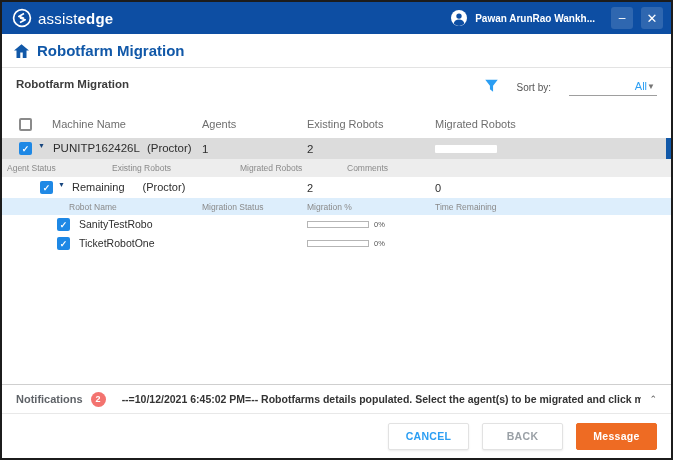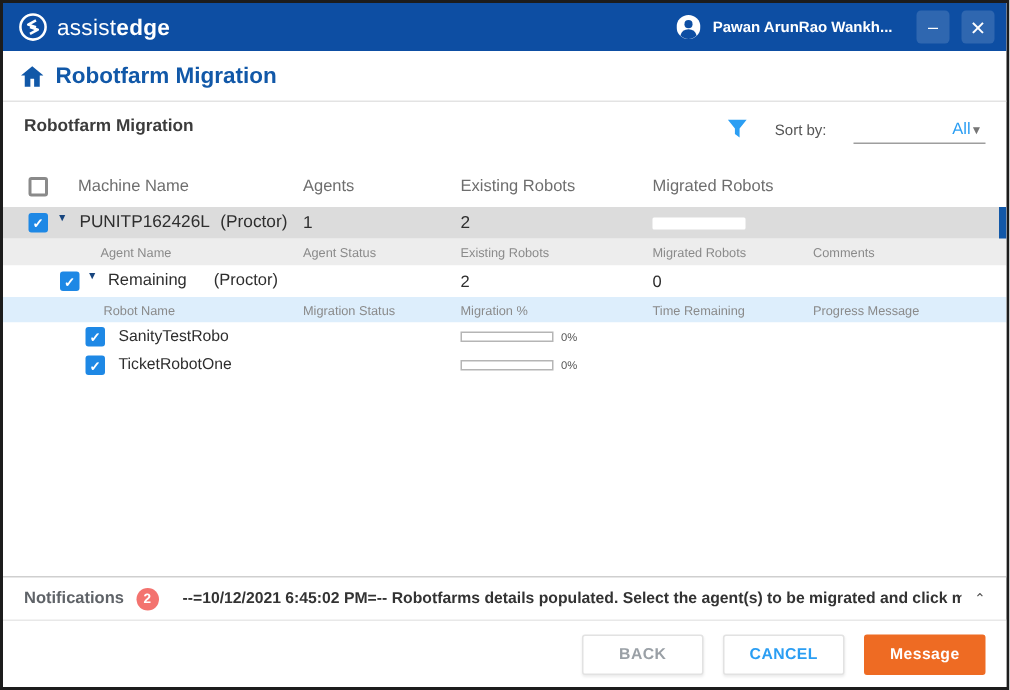--- a/index.html
+++ b/index.html
@@ -173,23 +173,20 @@
     <div class="c2 pad2">1</div>
     <div class="c3 pad3">2</div>
     <div class="c4 pad4">
         <div class="bar-solid"></div>
       </div>
     <div class="c5"></div>
     <div class="scroll-thumb"></div>
   </div>
 
   <div class="trow sub-header">
-    <div class="c1">
-        <span class="hl1">Agent Name</span>
-      </div>
     <div class="c2 pad2">Agent Status</div>
     <div class="c3 pad3">Existing Robots</div>
     <div class="c4 pad4">Migrated Robots</div>
     <div class="c5 pad5">Comments</div>
   </div>
 
   <div class="trow agent-row">
     <div class="c1">
       <div class="cb checked">
           <span>✓</span>
@@ -204,21 +201,20 @@
     <div class="c5 pad5"></div>
   </div>
 
   <div class="trow robot-header">
     <div class="c1">
         <span class="hl1">Robot Name</span>
       </div>
     <div class="c2 pad2">Migration Status</div>
     <div class="c3 pad3">Migration %</div>
     <div class="c4 pad4">Time Remaining</div>
-    <div class="c5 pad5">Progress Message</div>
   </div>
 
   <div class="trow robot-row">
     <div class="c1">
       <div class="cb checked">
           <span>✓</span>
         </div>
       <span class="rname">SanityTestRobo</span>
     </div>
     <div class="c2 pad2"></div>
@@ -253,18 +249,18 @@
   <div class="filler"></div>
 
   <div class="notif-row">
     <span class="notif-label">Notifications</span>
     <span class="notif-badge">2</span>
     <span class="notif-msg">--=10/12/2021 6:45:02 PM=-- Robotfarms details populated. Select the agent(s) to be migrated and click migrate.</span>
     <span class="notif-caret">⌃</span>
   </div>
 
   <div class="footer">
+    <div class="btn cancel">CANCEL</div>
     <div class="btn back">BACK</div>
-    <div class="btn cancel">CANCEL</div>
     <div class="btn migrate">Message</div>
   </div>
 
 </div>
 
 </body></html>

